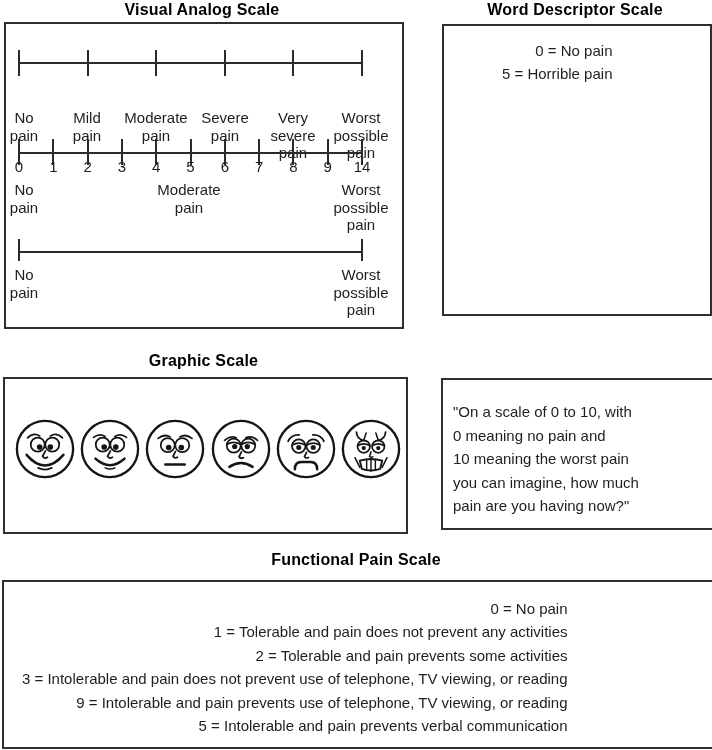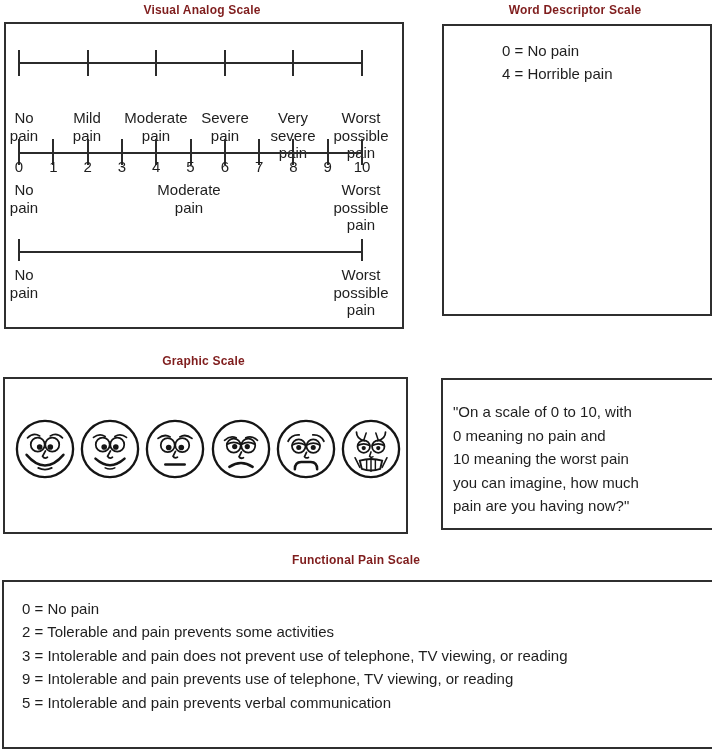--- a/index.html
+++ b/index.html
@@ -3,36 +3,36 @@
 <meta charset="utf-8">
 <style>
   html,body{margin:0;padding:0;background:#ffffff;}
   .page{
     position:relative;width:712px;height:750px;background:#ffffff;
     font-family:"Liberation Sans","DejaVu Sans",sans-serif;color:#1e1e1e;
     overflow:hidden;
   }
   .box{position:absolute;border:2px solid #2f2f2f;background:#ffffff;}
   .panel-title{
-    position:absolute;font-size:12px;font-weight:bold;text-align:center;
-    line-height:18px;color:#7f1d1d;letter-spacing:0.2px;
+    position:absolute;font-size:16px;font-weight:bold;text-align:center;
+    line-height:18px;color:#000000;letter-spacing:0.2px;
   }
   
   .scale-line{position:absolute;height:2px;background:#2b2b2b;}
   .tick{position:absolute;width:2px;background:#2b2b2b;}
   .vas-label{
     position:absolute;transform:translateX(-50%);text-align:center;
     font-size:15px;line-height:17.5px;white-space:pre-line;
   }
   .vas-num{
     position:absolute;transform:translateX(-50%);font-size:15px;line-height:16px;
     text-align:center;
   }
   
-  .list{position:absolute;font-size:15px;line-height:23.4px;}
+  .list{position:absolute;font-size:15px;line-height:23.4px;text-align:right;}
   .list .row{white-space:pre;}
   .quote{
     position:absolute;font-size:15px;line-height:23.5px;white-space:pre-line;
   }
   
   .face{position:absolute;width:62px;height:62px;}
   .face svg{display:block;width:62px;height:62px;}
 </style>
 </head>
 <body>
@@ -82,21 +82,21 @@
     <span class="vas-num" style="left:13px;top:135px;">0</span>
     <span class="vas-num" style="left:47.3px;top:135px;">1</span>
     <span class="vas-num" style="left:81.6px;top:135px;">2</span>
     <span class="vas-num" style="left:115.9px;top:135px;">3</span>
     <span class="vas-num" style="left:150.2px;top:135px;">4</span>
     <span class="vas-num" style="left:184.5px;top:135px;">5</span>
     <span class="vas-num" style="left:218.8px;top:135px;">6</span>
     <span class="vas-num" style="left:253.1px;top:135px;">7</span>
     <span class="vas-num" style="left:287.4px;top:135px;">8</span>
     <span class="vas-num" style="left:321.7px;top:135px;">9</span>
-    <span class="vas-num" style="left:356px;top:135px;">10</span>
+    <span class="vas-num" style="left:356px;top:135px;">14</span>
 
     <div class="vas-label" style="left:18px;top:157px;">No
 pain</div>
     <div class="vas-label" style="left:183px;top:157px;">Moderate
 pain</div>
     <div class="vas-label" style="left:355px;top:157px;">Worst
 possible
 pain</div>
 
     <div class="scale-line" style="left:12px;top:227px;width:344px;"></div>
@@ -108,21 +108,21 @@
     <div class="vas-label" style="left:355px;top:242px;">Worst
 possible
 pain</div>
   </div>
 
   <div class="panel-title" style="left:442px;top:1px;width:266px;">Word Descriptor Scale</div>
 
   <div class="box" style="left:442px;top:24px;width:266px;height:288px;">
     <div class="list" style="left:58px;top:13px;">
       <div class="row">0 = No pain</div>
-      <div class="row">4 = Horrible pain</div>
+      <div class="row">5 = Horrible pain</div>
     </div>
   </div>
 
   <div class="panel-title" style="left:3px;top:352px;width:401px;">Graphic Scale</div>
 
   <div class="box" style="left:3px;top:377px;width:401px;height:153px;">
 
     <div class="face" style="left:9px;top:39px;">
       <svg viewBox="0 0 64 64" fill="none" stroke="#151515" stroke-linecap="round">
         <circle cx="32" cy="32" r="29" stroke-width="2.4"></circle>
@@ -230,20 +230,21 @@
 10 meaning the worst pain
 you can imagine, how much
 pain are you having now?"</div>
   </div>
 
   <div class="panel-title" style="left:2px;top:551px;width:708px;">Functional Pain Scale</div>
 
   <div class="box" style="left:2px;top:580px;width:708px;height:165px;">
     <div class="list" style="left:18px;top:15px;">
       <div class="row">0 = No pain</div>
+      <div class="row">1 = Tolerable and pain does not prevent any activities</div>
       <div class="row">2 = Tolerable and pain prevents some activities</div>
       <div class="row">3 = Intolerable and pain does not prevent use of telephone, TV viewing, or reading</div>
       <div class="row">9 = Intolerable and pain prevents use of telephone, TV viewing, or reading</div>
       <div class="row">5 = Intolerable and pain prevents verbal communication</div>
     </div>
   </div>
 
 </div>
 
 </body></html>

